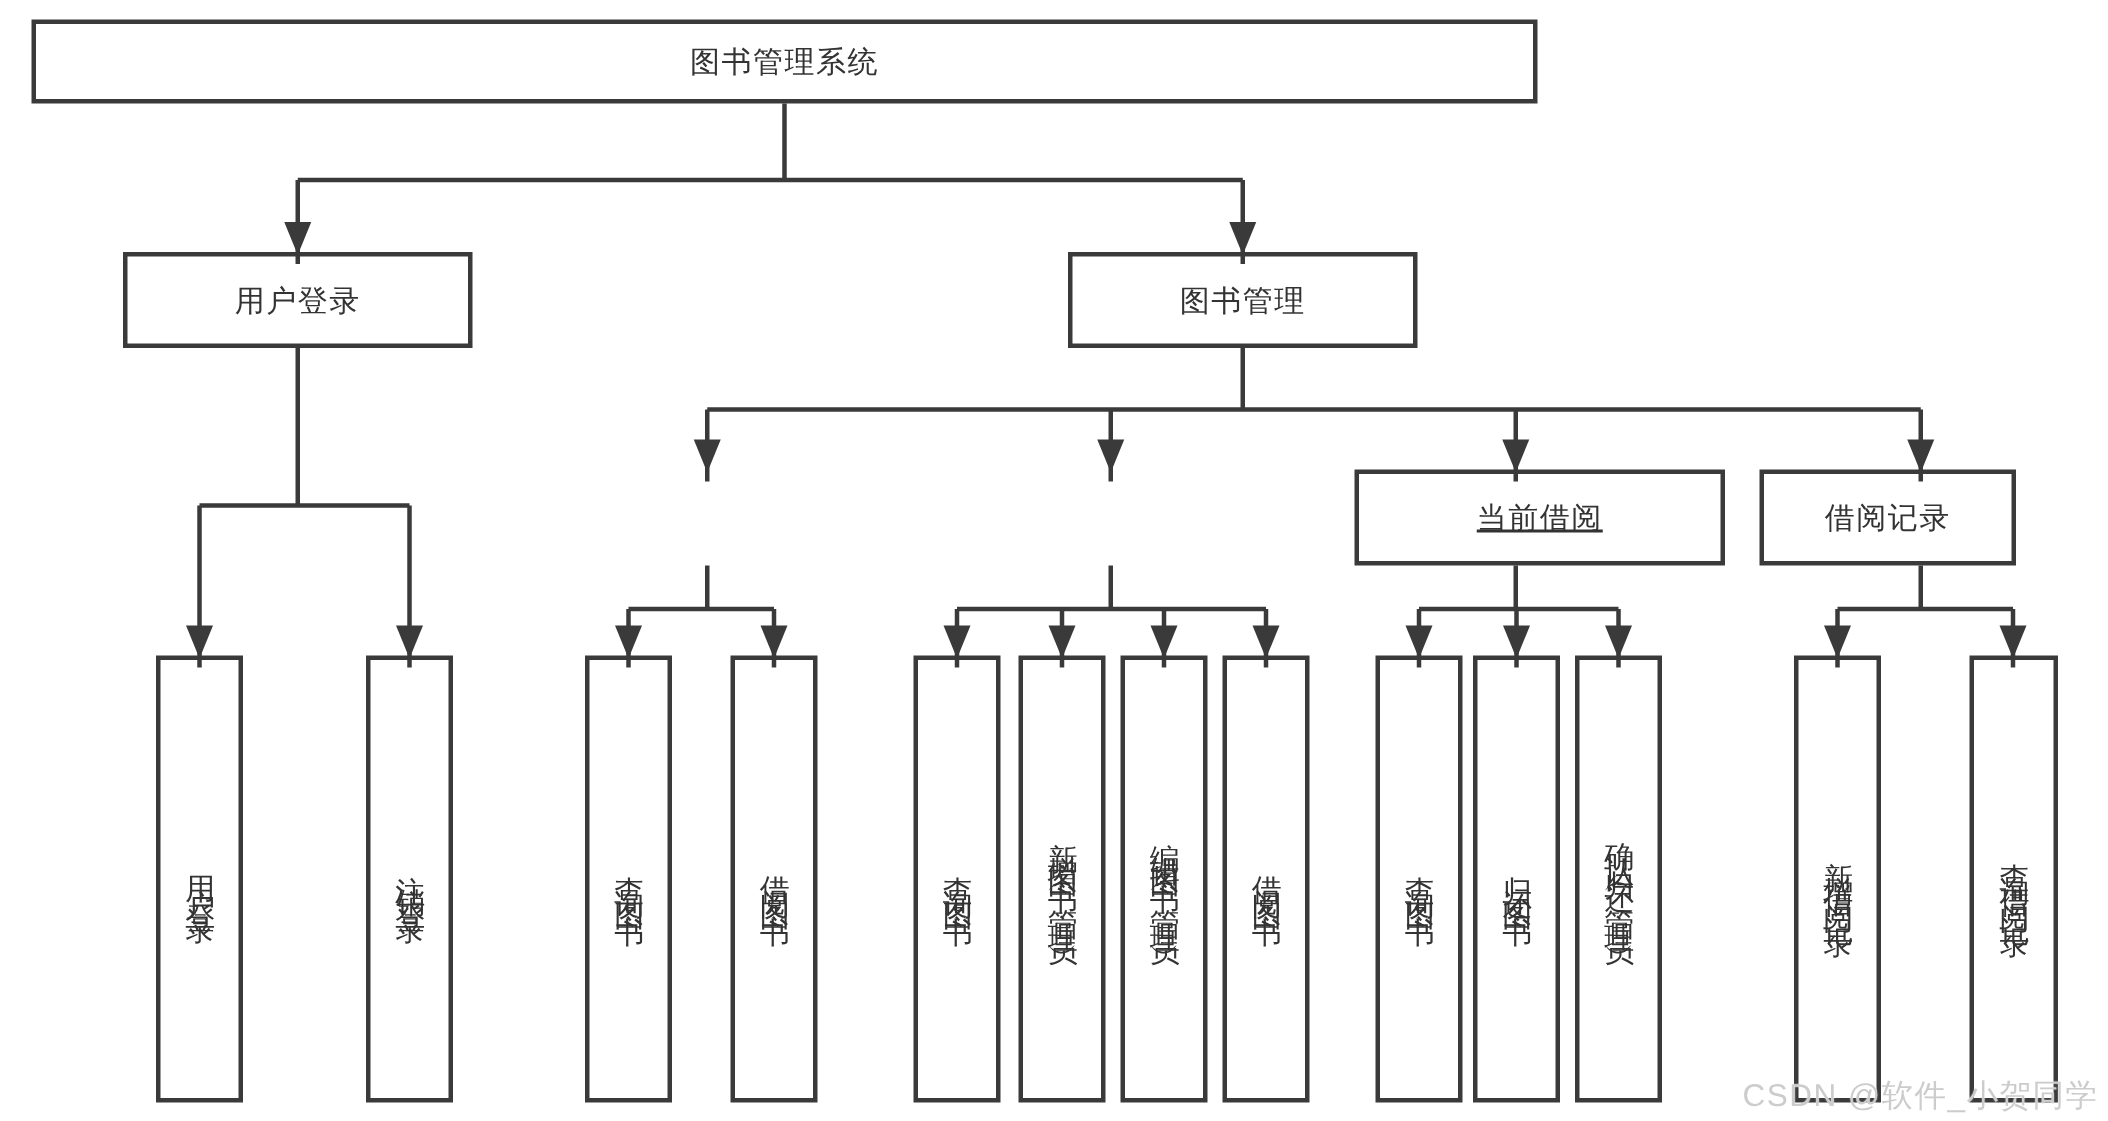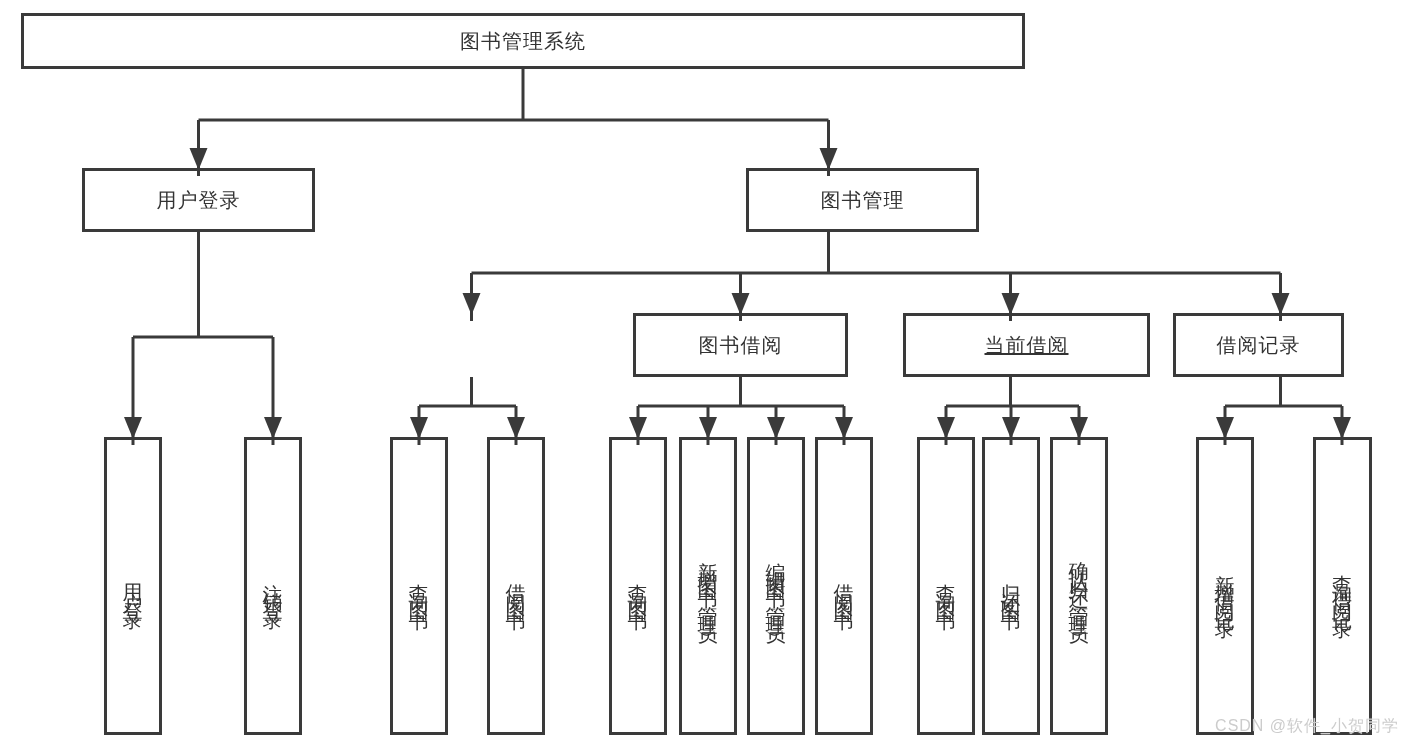--- a/index.html
+++ b/index.html
@@ -41,37 +41,36 @@
   svg.wires{
     position:absolute;left:0;top:0;z-index:2;
     pointer-events:none;
   }
   svg.wires line{stroke:var(--line);stroke-width:3;}
   svg.wires polygon{fill:var(--line);}
   .watermark{
     position:absolute;
     right:6px;top:716px;
     z-index:3;
-    font-size:16px;
+    font-size:21px;
     color:var(--wm);
     letter-spacing:1px;
     text-shadow:0 0 1px #ffffff;
   }
 </style>
 </head>
 <body>
 
 <div class="canvas">
 
   <div class="node" style="left:21px;top:13px;width:1004px;height:56px;">图书管理系统</div>
 
   <div class="node" style="left:82px;top:168px;width:233px;height:64px;">用户登录</div>
-  <div class="node" style="left:712px;top:168px;width:233px;height:64px;margin-left:34px;">图书管理</div>
+  <div class="node" style="left:712px;top:168px;width:233px;height:64px;">图书管理</div>
 
-  <div class="node" style="left:633px;top:313px;width:215px;height:64px;">图书借阅</div>
   <div class="node" style="left:903px;top:313px;width:247px;height:64px;text-decoration:underline;">当前借阅</div>
   <div class="node" style="left:1173px;top:313px;width:171px;height:64px;">借阅记录</div>
 
   <div class="node leaf" style="left:104px;top:437px;width:58px;height:298px;">
     <span class="vtext">用户登录</span>
   </div>
   <div class="node leaf" style="left:244px;top:437px;width:58px;height:298px;">
     <span class="vtext">注销登录</span>
   </div>
   <div class="node leaf" style="left:390px;top:437px;width:58px;height:298px;">

